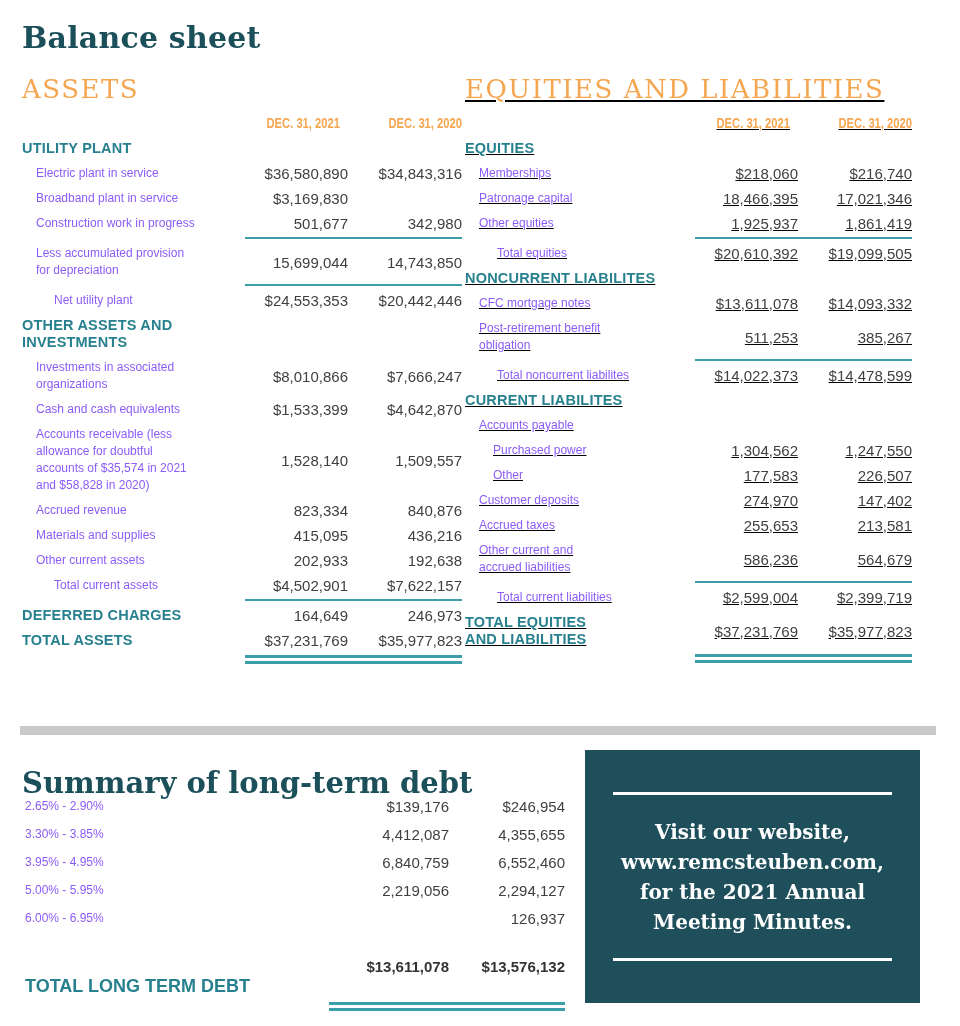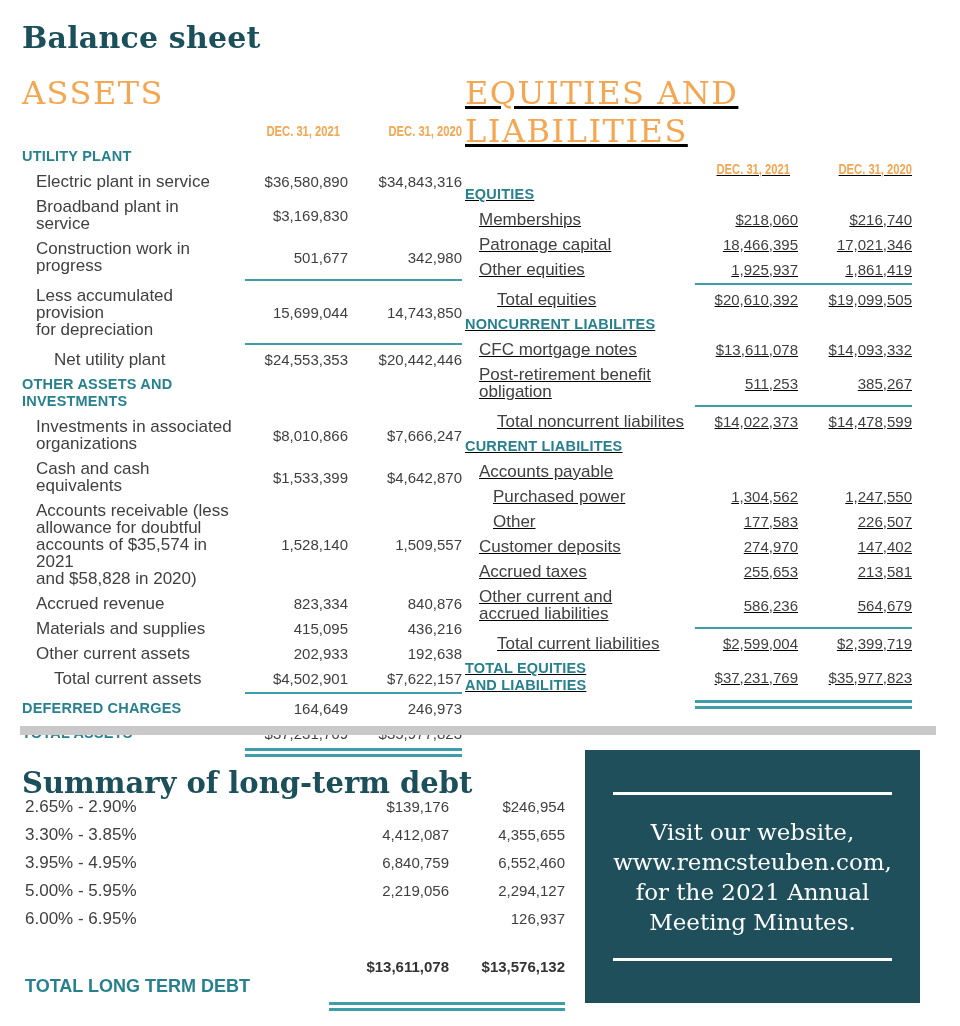--- a/index.html
+++ b/index.html
@@ -10,21 +10,21 @@
     overflow:hidden;
   }
   
   .page-title {
     position:absolute; left:22px; top:20px;
     font-family:"DejaVu Serif", serif; font-weight:bold;
     font-size:30px; color:#1B4F5A; letter-spacing:0.2px;
   }
   .sec-heading {
     font-family:"DejaVu Serif", serif;
-    font-size:32px; color:#F5A651; letter-spacing:1.5px;
+    font-size:26px; color:#F5A651; letter-spacing:1.5px;
   }
   
   .col { position:absolute; top:74px; }
   .col-left  { left:22px;  width:440px; }
   .col-right { left:465px; width:447px;text-decoration:underline; }
   .dhead {
     display:grid; grid-template-columns:1fr 112px 114px;
     margin-top:11px; margin-bottom:5px;
   }
   .dhead .dh {
@@ -32,21 +32,21 @@
     transform:scaleX(0.80); transform-origin:100% 50%;
     white-space:nowrap; padding-right:10px;
   }
   .dhead .dh.last { padding-right:0; }
   
   .trow {
     display:grid; grid-template-columns:1fr 112px 114px;
     align-items:center; padding:4px 0;
   }
   .trow .lbl {
-    white-space:pre-line; font-size:17px; color:#404040; line-height:17px;
+    white-space:pre-line; font-size:12px; color:#8b5cf6; line-height:17px;
   }
   .trow .val { text-align:right; font-size:15px; color:#3F3F3F; }
   .trow.section .lbl {
     color:#27808E; font-weight:bold; font-size:14.5px; letter-spacing:0.2px;
   }
   .trow.item .lbl     { padding-left:14px; }
   .trow.item2 .lbl    { padding-left:28px; }
   .trow.subtotal .lbl { padding-left:32px; }
   .trow.grand .lbl { color:#27808E; font-weight:bold; font-size:18px;margin-top:40px; }
   .trow.grand .val { font-weight:bold; color:#333333; }
@@ -80,22 +80,22 @@
   
   .promo {
     position:absolute; left:585px; top:750px; width:335px; height:253px;
     background:#1E4F5A; box-sizing:border-box;
     display:flex; flex-direction:column; justify-content:space-between;
     padding:42px 24px;
   }
   .promo-rule { height:3px; background:#ffffff; margin:0 4px; }
   .promo-text {
     color:#ffffff; text-align:center;
-    font-family:"DejaVu Serif", serif; font-weight:normal;
-    font-size:23px; line-height:30px;
+    font-family:"DejaVu Serif", serif; font-weight:bold;
+    font-size:20px; line-height:30px;
   }
 </style>
 </head>
 <body>
 
 <div class="page-title">Balance sheet</div>
 
 <div class="col col-left">
   <div class="sec-heading">ASSETS</div>
   <div class="dhead">

